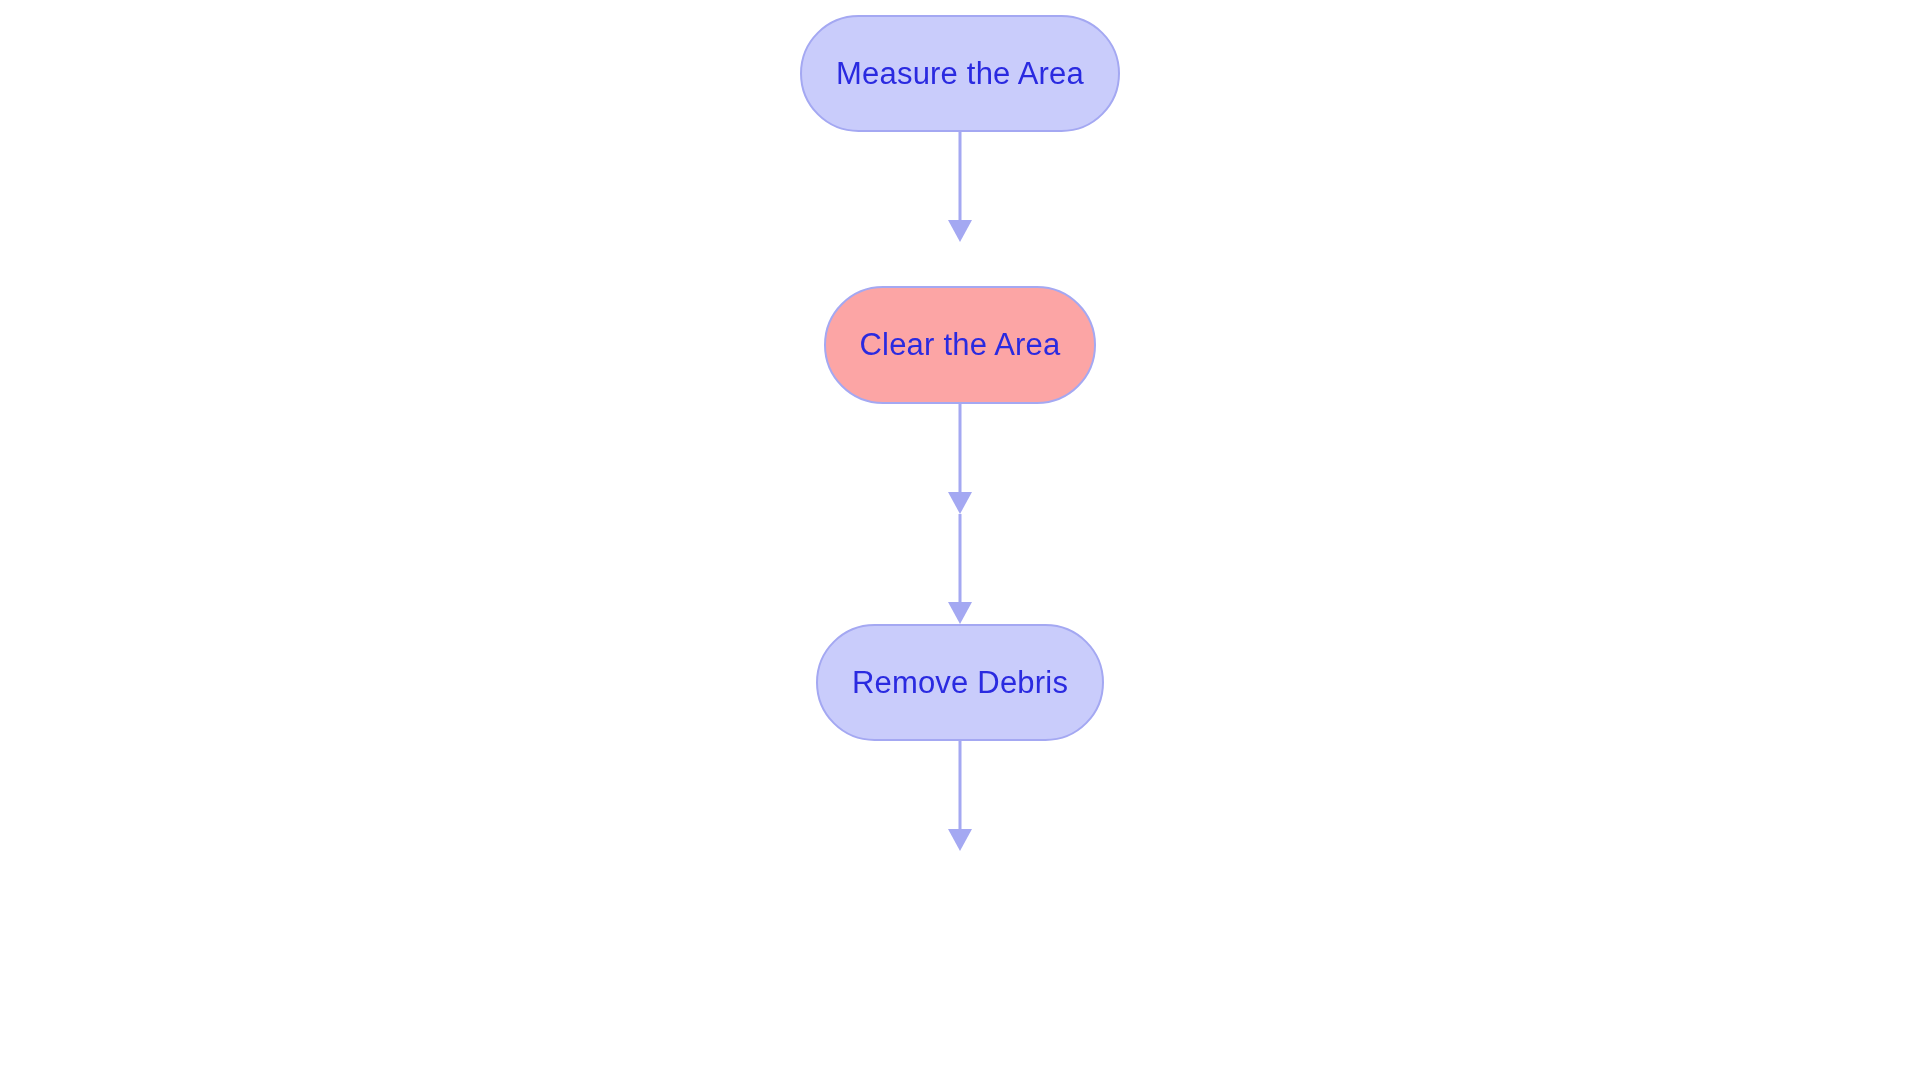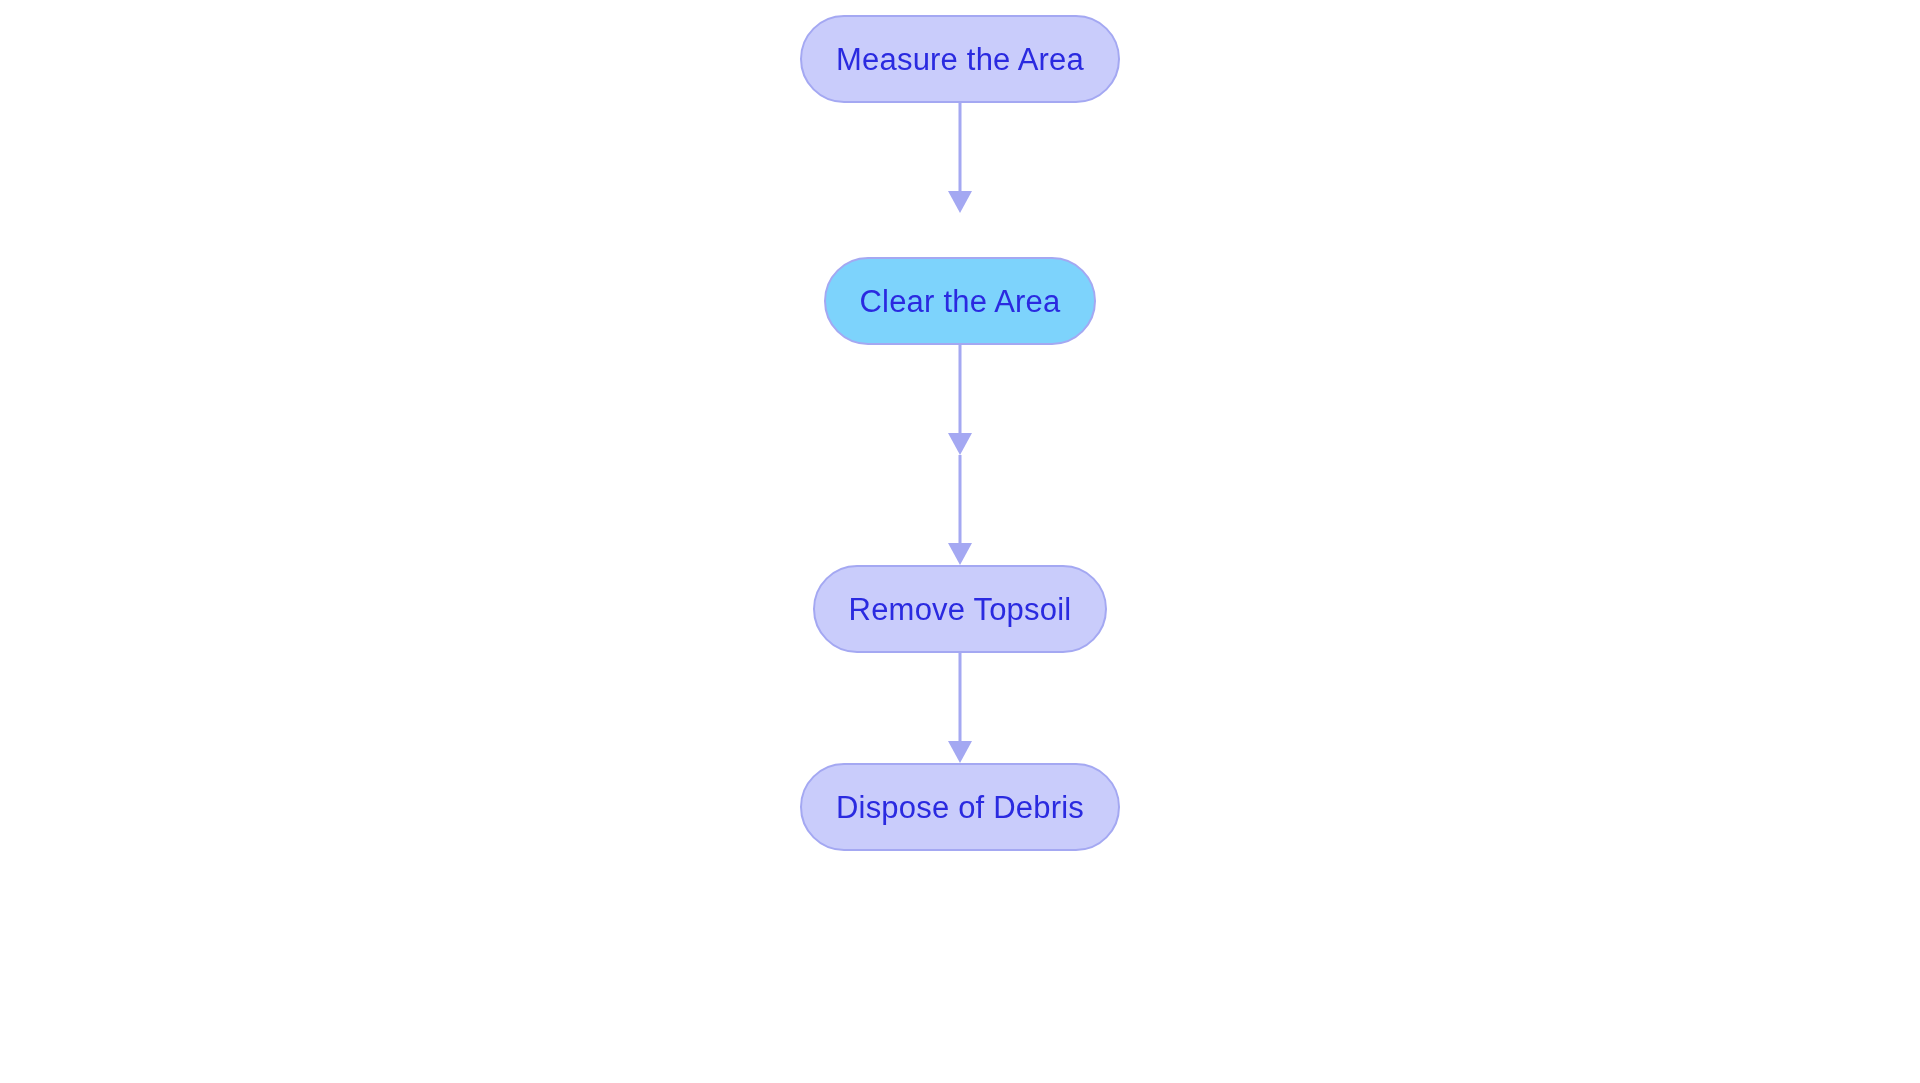--- a/index.html
+++ b/index.html
@@ -96,42 +96,39 @@
 
     <div class="flow-node" style="background: rgb(201, 204, 251); border-color: rgb(164, 168, 242); color: rgb(42, 42, 224);">
       <span class="node-label">Measure the Area</span>
     </div>
 
     <div class="flow-connector">
       <div class="conn-line" style="background: rgb(164, 168, 242);"></div>
       <div class="conn-head" style="border-top-color: rgb(164, 168, 242);"></div>
     </div>
 
-    <div class="flow-node" style="background: #7dd3fc; border-color: rgb(164, 168, 242); color: rgb(42, 42, 224); margin-top: 44px;">
+    <div class="flow-node" style="background: #fca5a5; border-color: rgb(164, 168, 242); color: rgb(42, 42, 224); margin-top: 44px;">
       <span class="node-label">Clear the Area</span>
     </div>
 
     <div class="flow-connector">
       <div class="conn-line" style="background: rgb(164, 168, 242);"></div>
       <div class="conn-head" style="border-top-color: rgb(164, 168, 242);"></div>
     </div>
 
 
     <div class="flow-connector">
       <div class="conn-line" style="background: rgb(164, 168, 242);"></div>
       <div class="conn-head" style="border-top-color: rgb(164, 168, 242);"></div>
     </div>
 
     <div class="flow-node" style="background: rgb(201, 204, 251); border-color: rgb(164, 168, 242); color: rgb(42, 42, 224);">
-      <span class="node-label">Remove Topsoil</span>
+      <span class="node-label">Remove Debris</span>
     </div>
 
     <div class="flow-connector">
       <div class="conn-line" style="background: rgb(164, 168, 242);"></div>
       <div class="conn-head" style="border-top-color: rgb(164, 168, 242);"></div>
     </div>
 
-    <div class="flow-node" style="background: rgb(201, 204, 251); border-color: rgb(164, 168, 242); color: rgb(42, 42, 224);">
-      <span class="node-label">Dispose of Debris</span>
-    </div>
 
   </div>
 </div>
 
 </body></html>

